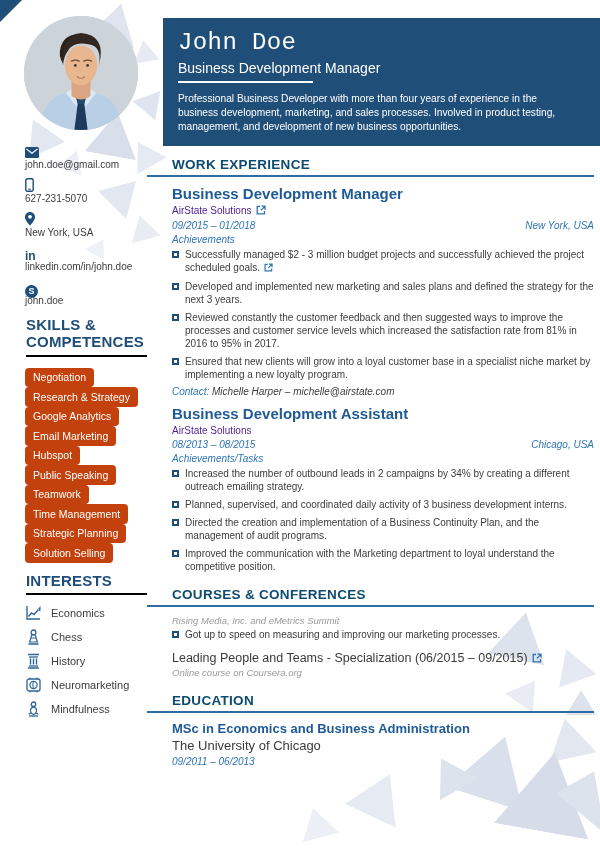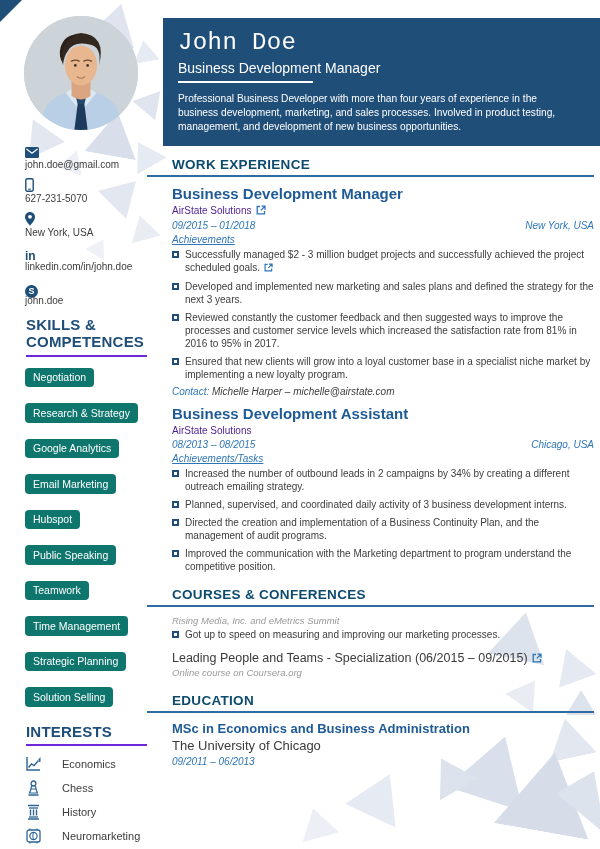--- a/index.html
+++ b/index.html
@@ -21,48 +21,48 @@
   .contact { margin:14px 0 0 25px; }
   .c-item { margin-bottom:7px; }
   .c-icon { display:block; height:13px; }
   .c-label { display:block; margin-top:2px; font-size:10px; color:#3c3c3c; line-height:1.2; }
   .in-glyph { font-size:12px; font-weight:bold; color:#1f4e79; line-height:13px; display:inline-block; }
   .sk-glyph { display:inline-block; width:13px; height:13px; border-radius:50%; background:#1f4e79;
               color:#fff; font-size:9px; font-weight:bold; text-align:center; line-height:13px; }
 
   .side-heading { margin:9px 0 0 26px; width:121px; font-size:15px; font-weight:bold;
                   color:#1f4e79; line-height:1.15; letter-spacing:0.2px;
-                  border-bottom:2px solid #6d28d9; padding-bottom:4px; }
+                  border-bottom:2px solid #000000; padding-bottom:4px; }
   .pills { margin:11px 0 0 25px; }
-  .pill { display:table; background:#0f766e; color:#fff; font-size:10.5px;
-          padding:3.5px 8px 4px 8px; border-radius:4px; margin-bottom:16px; white-space:nowrap; }
+  .pill { display:table; background:#c2410c; color:#fff; font-size:10.5px;
+          padding:3.5px 8px 4px 8px; border-radius:4px; margin-bottom:0; white-space:nowrap; }
 
   .interests { margin:10px 0 0 25px; }
-  .int-item { display:flex; align-items:center; margin-bottom:8px; height:16px;gap:11px; }
+  .int-item { display:flex; align-items:center; margin-bottom:8px; height:16px; }
   .int-icon { width:17px; height:16px; margin-right:9px; flex:0 0 17px; }
   .int-label { font-size:11px; color:#3c3c3c; }
 
   
   .main { position:absolute; left:163px; top:0; width:437px; z-index:2; }
   .band { margin-top:18px; background:#1f4e79; padding:11px 20px 12px 15px; color:#fff; }
   .name { font-size:24px; letter-spacing:0.4px; line-height:1.15;font-family:Liberation Mono, monospace; }
   .job-title { margin-top:3px; font-size:14px; }
   .title-rule { margin-top:5px; width:135px; height:2px; background:#fff; }
   .summary { margin-top:9px; font-size:10.2px; line-height:1.38; max-width:405px; }
 
   .main-inner { padding:0 6px 0 9px; }
   .section-heading { margin:11px 0 0 -25px; padding:0 0 3px 25px; font-size:13.5px; font-weight:bold;
                      color:#0c4a6e; letter-spacing:0.3px; border-bottom:2px solid #2e6ca3; }
 
   .job { margin-top:8px; }
   .job-role { font-size:15px; font-weight:bold; color:#1e5a96; line-height:1.2; }
   .company-row { margin-top:2px; font-size:10px; color:#4c1d95; }
   .meta-row { display:flex; justify-content:space-between; margin-top:3px;
               font-size:10px; font-style:italic; color:#2e75b6; }
-  .ach-label { margin-top:3px; font-size:10px; font-style:italic; color:#2e75b6;text-decoration:underline; }
+  .ach-label { margin-top:3px; font-size:10px; font-style:italic; color:#2e75b6; }
 
   ul.blist { list-style:none; margin-top:3px; }
   ul.blist li { position:relative; padding-left:13px; margin-bottom:5px;
                 font-size:10px; line-height:1.3; color:#3c3c3c; }
   .blt { position:absolute; left:0; top:3px; width:7px; height:7px;
          border:2px solid #1f4e79; background:#fff; }
   .contact-line { margin:2px 0 4px 0; font-size:10px; font-style:italic; }
   .contact-line .cl-label { color:#2e75b6; }
   .contact-line .cl-value { color:#3c3c3c; }
 
@@ -293,21 +293,21 @@
         </div>
         <div class="meta-row">
           <span>08/2013 – 08/2015</span>
           <span>Chicago, USA</span>
         </div>
         <div class="ach-label">Achievements/Tasks</div>
         <ul class="blist">
           <li><span class="blt"></span><span>Increased the number of outbound leads in 2 campaigns by 34% by creating a different outreach emailing strategy.</span></li>
           <li><span class="blt"></span><span>Planned, supervised, and coordinated daily activity of 3 business development interns.</span></li>
           <li><span class="blt"></span><span>Directed the creation and implementation of a Business Continuity Plan, and the management of audit programs.</span></li>
-          <li><span class="blt"></span><span>Improved the communication with the Marketing department to program understand the competitive position.</span></li>
+          <li><span class="blt"></span><span>Improved the communication with the Marketing department to loyal understand the competitive position.</span></li>
         </ul>
       </div>
 
       <div class="section-heading" style="margin-top:14px;">COURSES &amp; CONFERENCES</div>
 
       <div class="course">
         <div class="course-sub">Rising Media, Inc. and eMetrics Summit</div>
         <ul class="blist" style="margin-top:2px;">
           <li><span class="blt"></span><span>Got up to speed on measuring and improving our marketing processes.</span></li>
         </ul>

